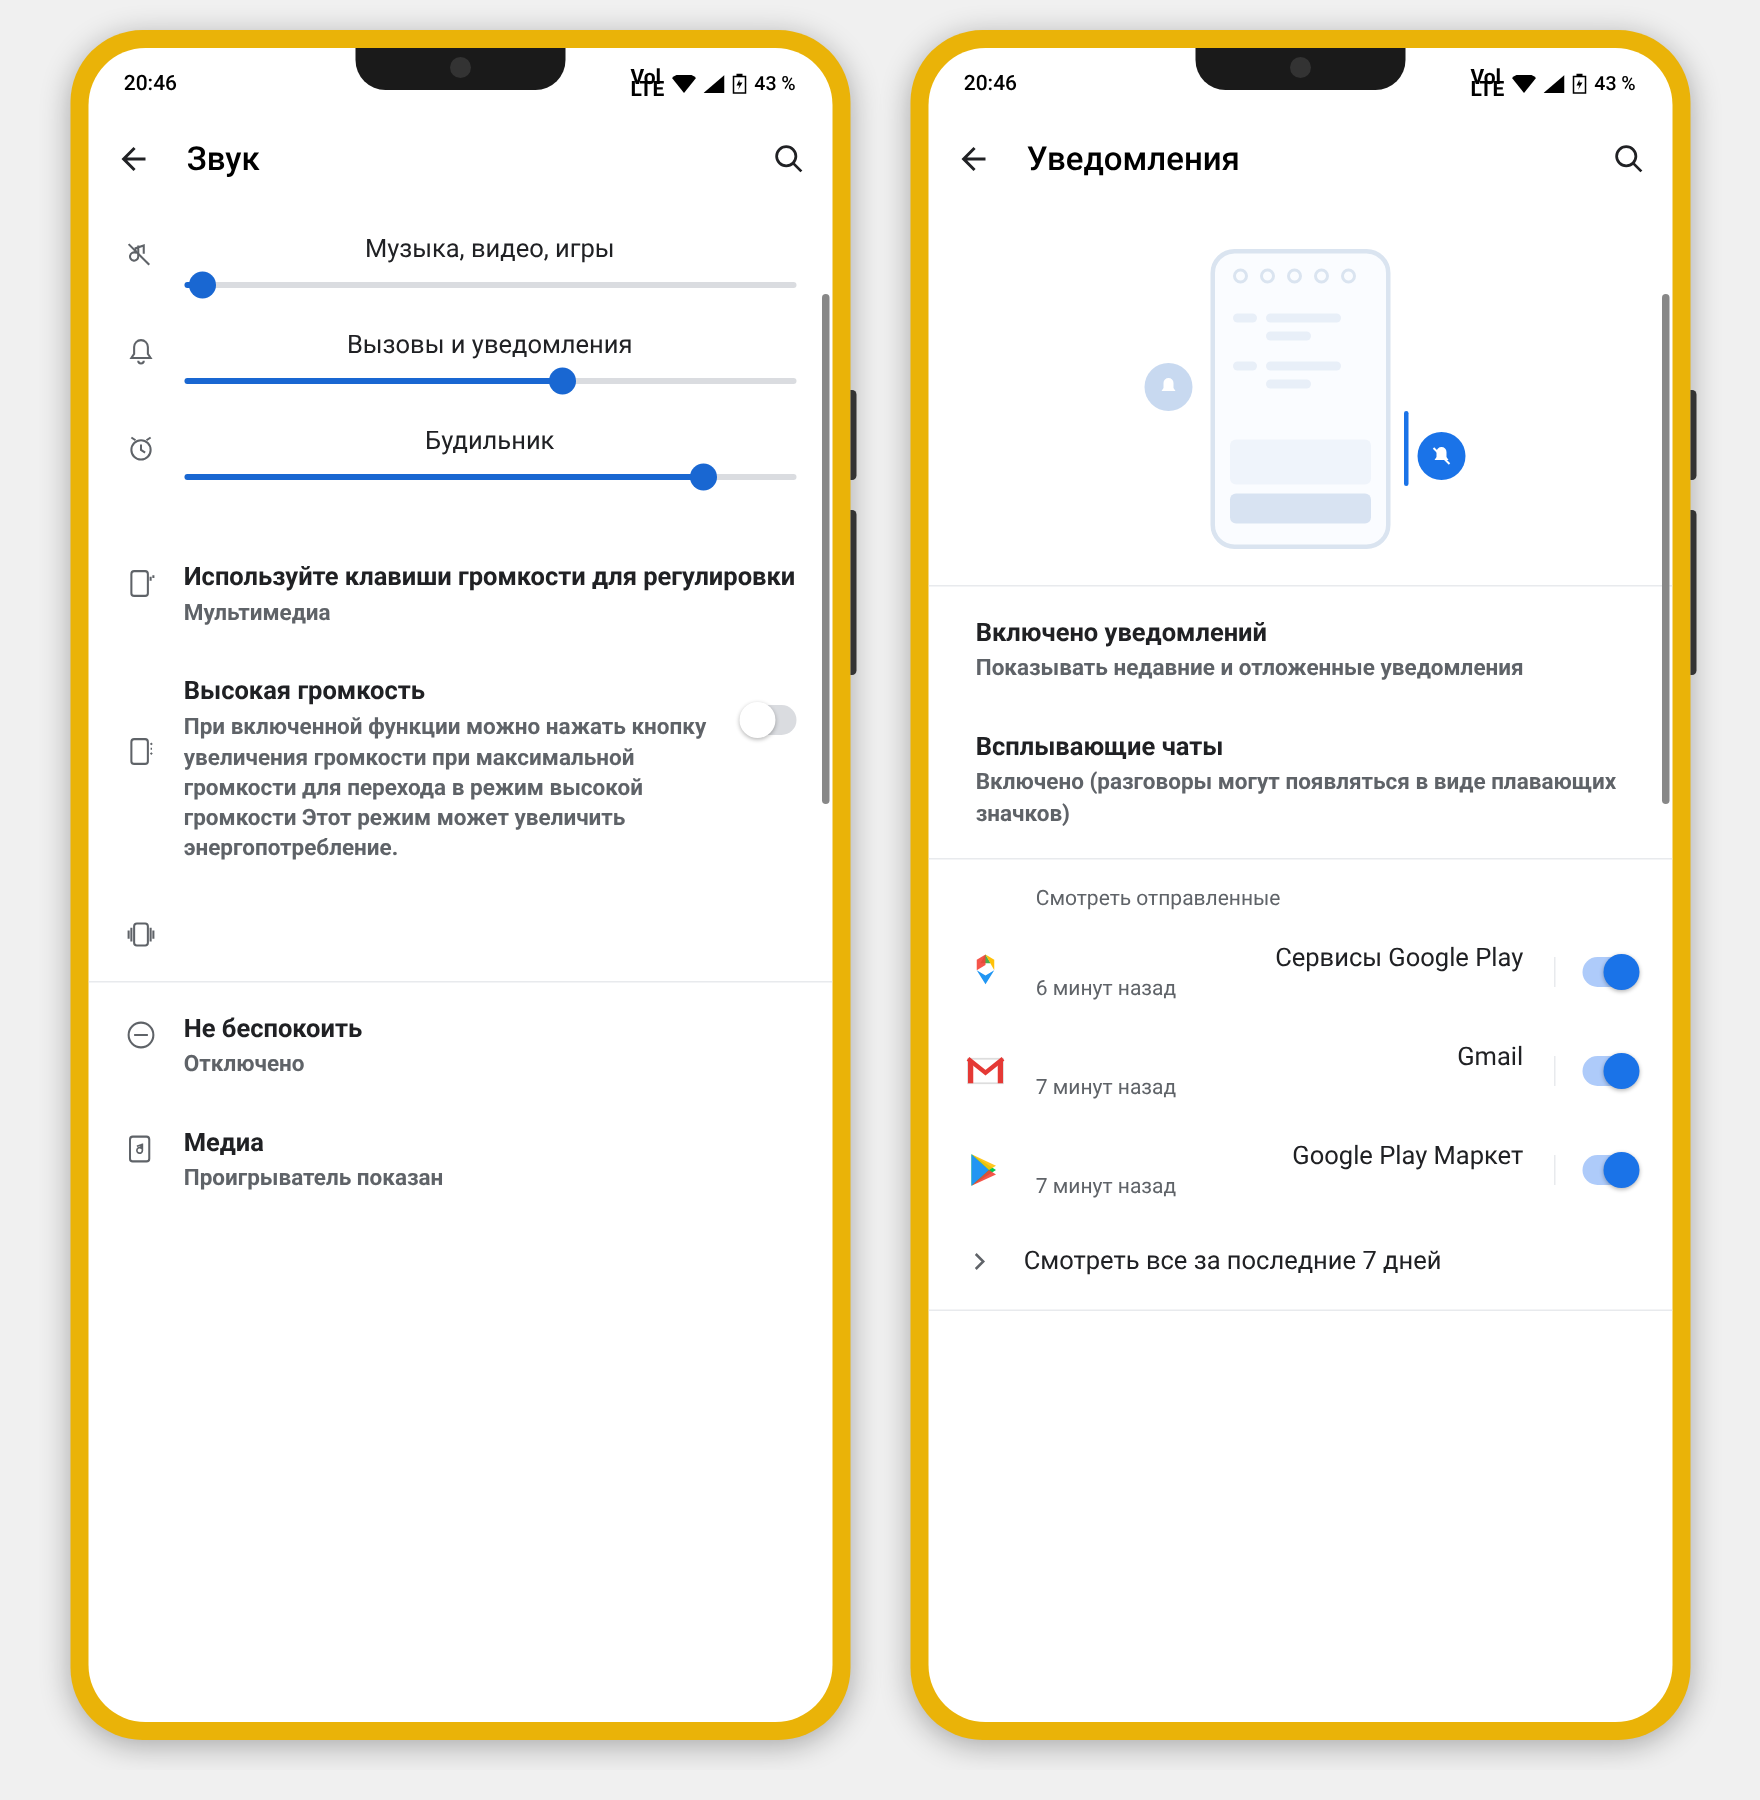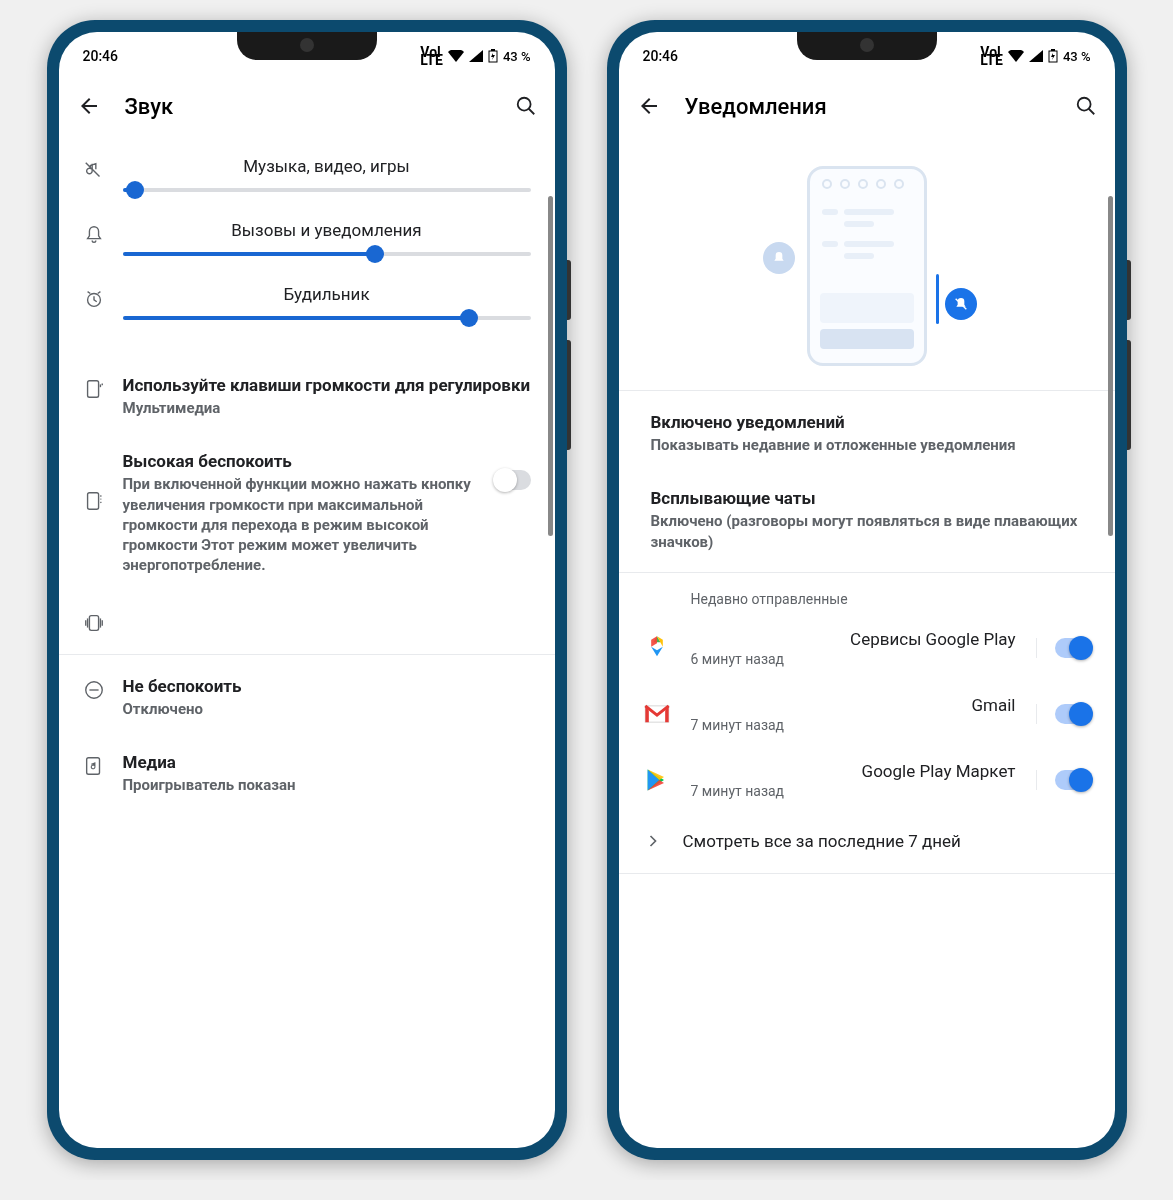--- a/index.html
+++ b/index.html
@@ -7,21 +7,21 @@
     font-family: -apple-system, BlinkMacSystemFont, "Segoe UI", Roboto, sans-serif;
     background: #f0f0f0;
     display: flex;
     justify-content: center;
     gap: 40px;
     padding: 20px;
   }
   .phone {
     width: 520px;
     height: 1140px;
-    background: #0c4a6e;
+    background: #eab308;
     border-radius: 48px;
     padding: 12px;
     position: relative;
     box-shadow: 0 4px 20px rgba(0,0,0,0.3);
   }
   .phone-side-btn {
     position: absolute;
     right: -4px;
     width: 4px;
     background: #333;
@@ -345,21 +345,21 @@
       <div class="setting-row">
         <div class="setting-icon" style="padding-top:40px">
           <svg width="22" height="22" viewBox="0 0 24 24">
               <rect x="5" y="3" width="12" height="18" rx="2" stroke="#5f6368" fill="none" stroke-width="1.5"></rect>
               <line x1="19" y1="7" x2="20" y2="6" stroke="#5f6368" stroke-width="1.5"></line>
               <line x1="19" y1="10" x2="20" y2="10" stroke="#5f6368" stroke-width="1.5"></line>
               <line x1="19" y1="13" x2="20" y2="14" stroke="#5f6368" stroke-width="1.5"></line>
             </svg>
         </div>
         <div class="setting-body">
-          <div class="setting-title">Высокая беспокоить</div>
+          <div class="setting-title">Высокая громкость</div>
           <div class="setting-sub">При включенной функции можно нажать кнопку увеличения громкости при максимальной громкости для перехода в режим высокой громкости Этот режим может увеличить энергопотребление.</div>
         </div>
         <div class="setting-toggle">
           <div class="toggle"></div>
         </div>
       </div>
 
       <div class="setting-row">
         <div class="setting-icon">
           <svg width="22" height="22" viewBox="0 0 24 24">
@@ -490,21 +490,21 @@
 
       <div class="setting-row" style="padding-left:32px">
         <div class="setting-body">
           <div class="setting-title">Всплывающие чаты</div>
           <div class="setting-sub">Включено (разговоры могут появляться в виде плавающих значков)</div>
         </div>
       </div>
 
       <div class="divider"></div>
 
-      <div class="section-header">Недавно отправленные</div>
+      <div class="section-header">Смотреть отправленные</div>
 
       <div class="app-row">
         <div class="app-icon">
           <svg width="28" height="28" viewBox="0 0 24 24">
               <path d="M12 2l3 5h-6z" fill="#4caf50"></path>
               <path d="M12 2l-5 3v6l5-3z" fill="#f44336" opacity="0.9"></path>
               <path d="M7 11l5 3 5-3-5 8z" fill="#2196f3"></path>
               <path d="M17 5l-5-3 5 9z" fill="#ffc107"></path>
             </svg>
         </div>

